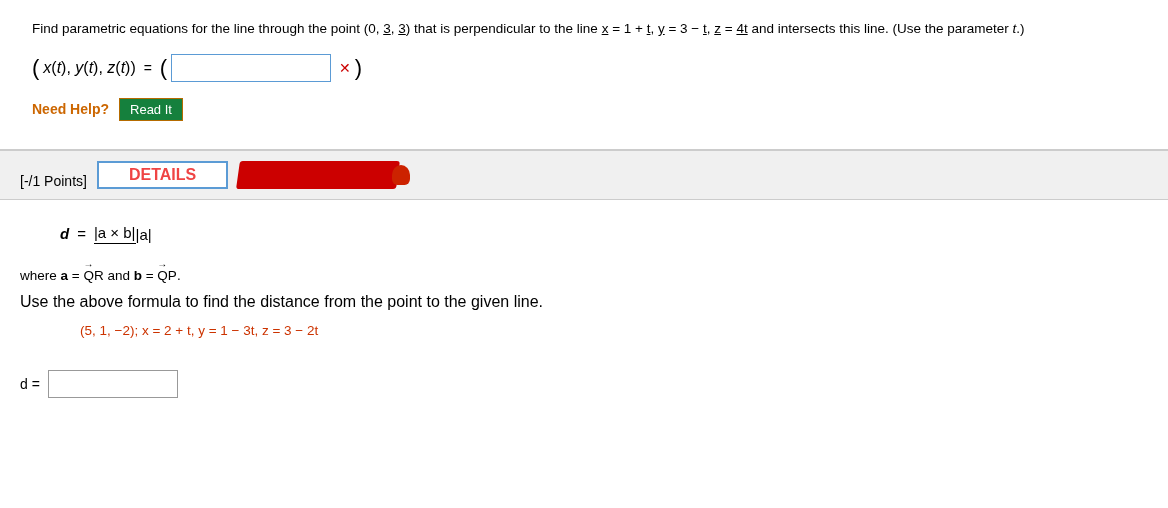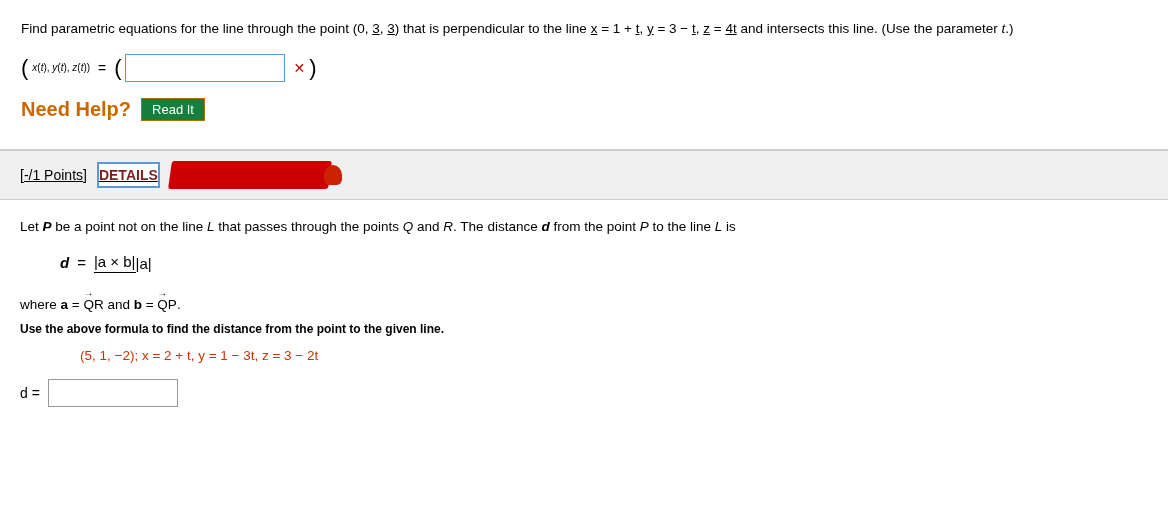--- a/index.html
+++ b/index.html
@@ -5,21 +5,21 @@
     * { box-sizing: border-box; margin: 0; padding: 0; }
     body {
       font-family: Arial, sans-serif;
       font-size: 14px;
       background: #fff;
       color: #000;
       width: 1168px;
     }
 
     .top-section {
-      padding: 18px 20px 10px 21px;
+      padding: 18px 20px 10px 32px;
       background: #fff;
     }
 
     .problem-text {
       font-size: 13.5px;
       line-height: 1.6;
       margin-bottom: 14px;
     }
 
     .answer-row {
@@ -55,21 +55,21 @@
     .need-help-row {
       display: flex;
       align-items: center;
       gap: 10px;
       margin-bottom: 18px;
     }
 
     .need-help-label {
       color: #cc6600;
       font-weight: bold;
-      font-size: 20px;
+      font-size: 14px;
     }
 
     .read-it-btn {
       background: #15803d;
       color: #fff;
       border: 1px solid #b56b00;
       padding: 3px 10px;
       font-size: 13px;
       cursor: pointer;
     }
@@ -90,41 +90,40 @@
     .divider {
       border: none;
       border-top: 1px solid #ccc;
       margin: 0;
     }
 
     .details-section {
       background: #f0f0f0;
       padding: 10px 20px;
       display: flex;
-      align-items: center;
+      align-items: flex-end;
       gap: 10px;
       border-top: 1px solid #ccc;
       border-bottom: 1px solid #ccc;
-      text-decoration: underline;
     }
 
     .points-label {
       font-size: 14px;
       color: #000;
       font-weight: normal;
     }
 
     .details-btn {
       background: #fff;
       border: 2px solid #5b9bd5;
-      padding: 3px 0;
-      font-size: 14px;
+      padding: 3px 30px;
+      font-size: 16px;
       font-weight: bold;
       cursor: pointer;
-      color: #7f1d1d;
+      color: #ef4444;
     }
 
     .redacted-bar {
       width: 160px;
       height: 28px;
       background: #cc0000;
       border-radius: 3px;
       position: relative;
       transform: skewX(-8deg);
     }
@@ -180,30 +179,29 @@
       align-items: center;
       gap: 8px;
     }
 
     .where-text {
       font-size: 13.5px;
       margin-bottom: 10px;
     }
 
     .use-text {
-      font-size: 12px;
+      font-size: 16px;
       margin-bottom: 12px;
-      font-weight: bold;
     }
 
     .given-values {
       color: #cc3300;
       font-size: 13.5px;
       margin-left: 60px;
-      margin-bottom: 16px;
+      margin-bottom: 32px;
     }
 
     .answer2-row {
       display: flex;
       align-items: center;
       gap: 8px;
     }
 
     .answer2-label {
       font-size: 14px;
@@ -224,21 +222,21 @@
 <body>
 
 <div class="top-section">
 
   <div class="problem-text">
     Find parametric equations for the line through the point (0, <span style="text-decoration:underline;">3</span>, <span style="text-decoration:underline;">3</span>) that is perpendicular to the line <span style="text-decoration:underline;">x</span> = 1 + <span style="text-decoration:underline;">t</span>, <span style="text-decoration:underline;">y</span> = 3 − <span style="text-decoration:underline;">t</span>, <span style="text-decoration:underline;">z</span> = <span style="text-decoration:underline;">4t</span> and intersects this line. (Use the parameter <span class="italic">t</span>.)
   </div>
 
   <div class="answer-row">
     <span class="paren-large">(</span>
-    <span style="font-size:10px;"><span class="italic">x</span>(<span class="italic">t</span>), <span class="italic">y</span>(<span class="italic">t</span>), <span class="italic">z</span>(<span class="italic">t</span>))</span>
+    <span style="font-size:16px;"><span class="italic">x</span>(<span class="italic">t</span>), <span class="italic">y</span>(<span class="italic">t</span>), <span class="italic">z</span>(<span class="italic">t</span>))</span>
     <span style="font-size:14px;">&nbsp;=&nbsp;</span>
     <span class="paren-large">(</span>
     <input type="text" class="answer-input" value="" style="">
     <span class="red-x">✕</span>
     <span class="paren-large">)</span>
   </div>
 
   <div class="need-help-row">
     <span class="need-help-label">Need Help?</span>
     <button class="read-it-btn">Read It</button>
@@ -250,23 +248,20 @@
 <hr class="divider">
 
 <div class="details-section">
   <span class="points-label">[-/1 Points]</span>
   <button class="details-btn">DETAILS</button>
   <div class="redacted-bar"></div>
 </div>
 
 <div class="bottom-section">
 
-  <div class="problem2-text">
-    Let <span class="italic bold">P</span> be a point not on the line <span class="italic">L</span> that passes through the points <span class="italic">Q</span> and <span class="italic">R</span>. The distance <span class="italic bold">d</span> from the point <span class="italic">P</span> to the line <span class="italic">L</span> is
-  </div>
 
   <div class="formula-block">
     <div class="formula-d">
       <span style="font-style:italic; font-weight:bold;">d</span>
       <span>=</span>
       <div class="formula-inner">
         <span class="formula-numerator">|a × b|</span>
         <span class="formula-denominator">|a|</span>
       </div>
     </div>

